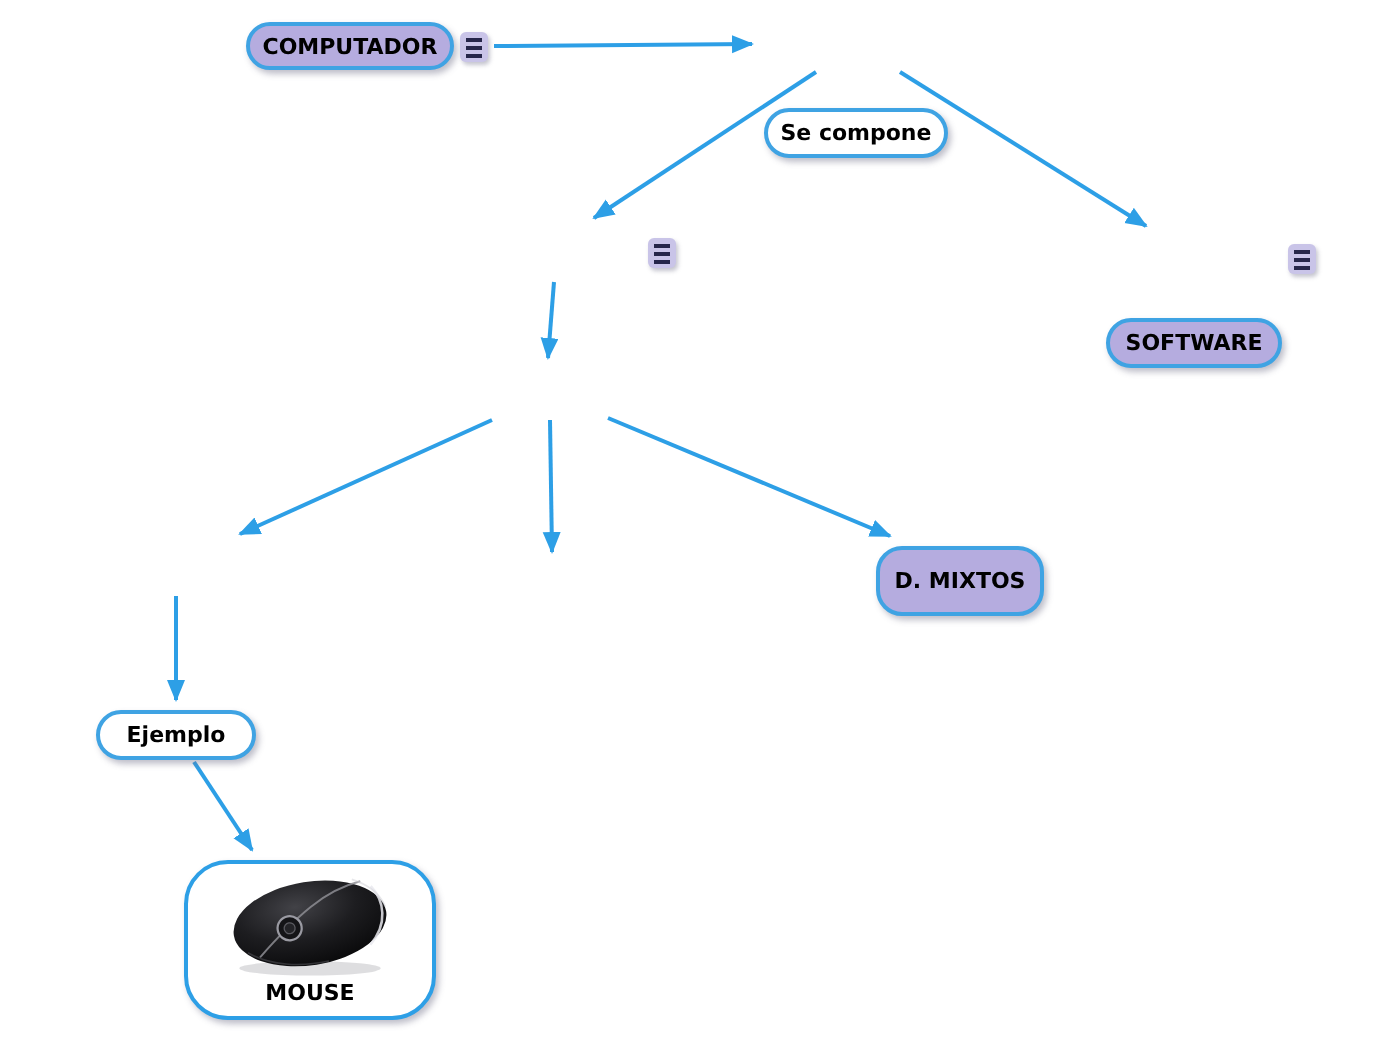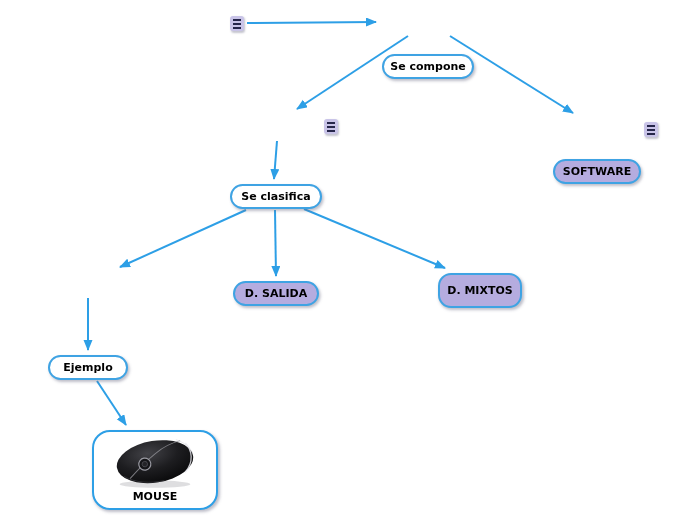--- a/index.html
+++ b/index.html
@@ -49,20 +49,23 @@
       <line x1="450" y1="36" x2="573" y2="113" marker-end="url(#arrow)"></line>
       <line x1="277" y1="141" x2="274" y2="179" marker-end="url(#arrow)"></line>
       <line x1="246" y1="210" x2="120" y2="267" marker-end="url(#arrow)"></line>
       <line x1="275" y1="210" x2="276" y2="276" marker-end="url(#arrow)"></line>
       <line x1="304" y1="209" x2="445" y2="268" marker-end="url(#arrow)"></line>
       <line x1="88" y1="298" x2="88" y2="350" marker-end="url(#arrow)"></line>
       <line x1="97" y1="381" x2="126" y2="425" marker-end="url(#arrow)"></line>
     </g>
   </svg>
 
+  <div class="node concept" style="left:123px; top:11px; width:104px; height:24px;">
+    <span>COMPUTADOR</span>
+  </div>
   <div class="menu" style="left:230px; top:16px; width:14px; height:15px;">
       <i></i>
       <i></i>
       <i></i>
     </div>
 
   <div class="node link" style="left:382px; top:10px; width:92px; height:25px;margin-top:44px;">
     <span>Se compone</span>
   </div>
 
@@ -74,38 +77,32 @@
 
   <div class="node concept" style="left:553px; top:117px; width:88px; height:25px;margin-top:42px;">
     <span>SOFTWARE</span>
   </div>
   <div class="menu" style="left:644px; top:122px; width:14px; height:15px;">
       <i></i>
       <i></i>
       <i></i>
     </div>
 
-  <div class="node link" style="left:230px; top:184px; width:92px; height:25px;">
-    <span>Se clasifica</span>
-  </div>
 
 
-  <div class="node concept" style="left:233px; top:281px; width:86px; height:25px;">
-    <span>D. SALIDA</span>
-  </div>
 
   <div class="node concept" style="left:438px; top:273px; width:84px; height:35px;">
     <span>D. MIXTOS</span>
   </div>
 
   <div class="node link" style="left:48px; top:355px; width:80px; height:25px;">
     <span>Ejemplo</span>
   </div>
 
-  <div class="node image-node" style="left:92px; top:430px; width:126px; height:80px;">
+  <div class="node image-node" style="left:92px; top:430px; width:126px; height:80px;border-radius:22px;">
     <svg width="106" height="58" viewBox="0 0 112 66">
       <defs>
         <radialGradient id="mbody" cx="42%" cy="28%" r="80%">
           <stop offset="0%" stop-color="#424247"></stop>
           <stop offset="50%" stop-color="#1d1d20"></stop>
           <stop offset="100%" stop-color="#070708"></stop>
         </radialGradient>
       </defs>
       <ellipse cx="56" cy="60" rx="44" ry="4.5" fill="rgba(70,70,85,0.18)"></ellipse>
       <g transform="rotate(-9 56 32)">

